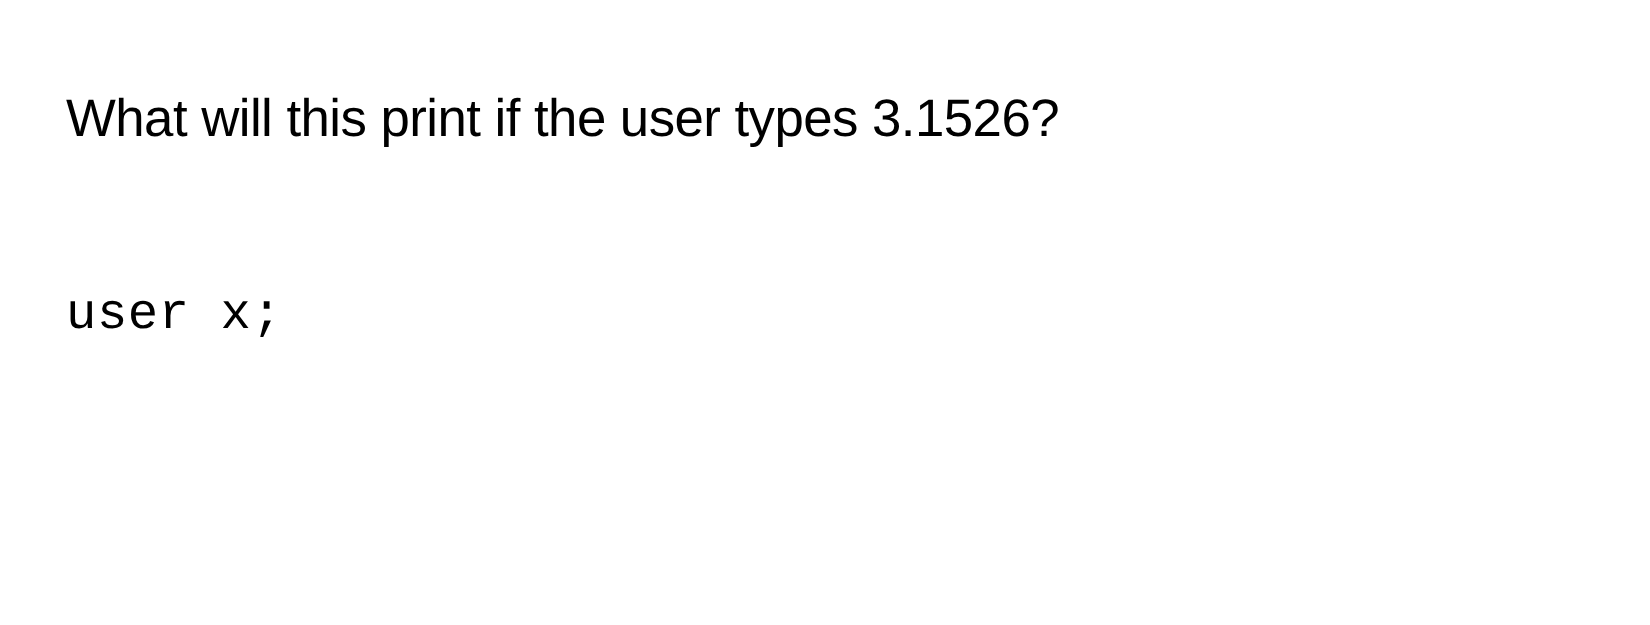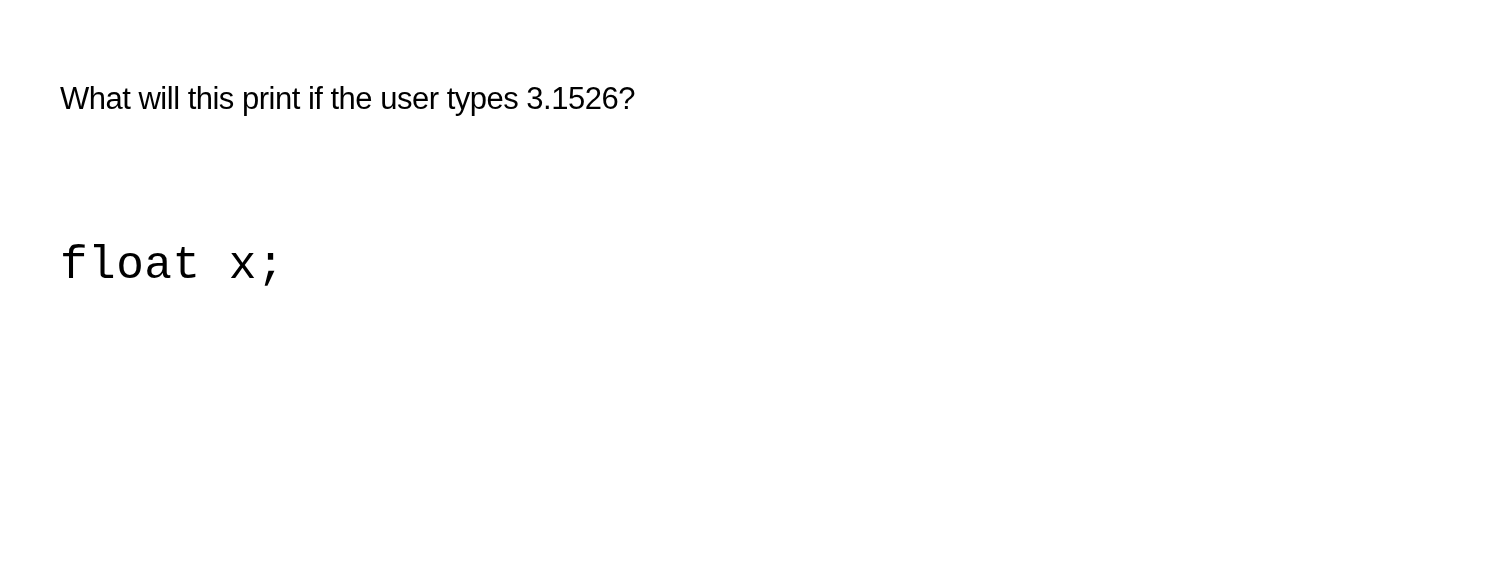--- a/index.html
+++ b/index.html
@@ -10,21 +10,21 @@
     body {
       width: 1500px;
       height: 568px;
       background: #ffffff;
       font-family: -apple-system, BlinkMacSystemFont, "Segoe UI", Helvetica, Arial, sans-serif;
       color: #000000;
       padding: 80px 60px;
       overflow: hidden;
     }
     .question {
-      font-size: 31px;
+      font-size: 48px;
       font-weight: 400;
       letter-spacing: -0.5px;
       margin-bottom: 28px;
       line-height: 1.2;
     }
     .code-block {
       font-family: "Courier New", Courier, monospace;
       font-size: 46px;
       line-height: 1.75;
       white-space: pre;
@@ -33,15 +33,15 @@
     .code-line {
       display: block;
     }
   </style>
 </head>
 <body>
 
 <div class="question">What will this print if the user types 3.1526?</div>
 
 <div class="code-block">
-<span class="code-line">float x;</span>
+<span class="code-line">user x;</span>
 
 </div>
 
 </body></html>

